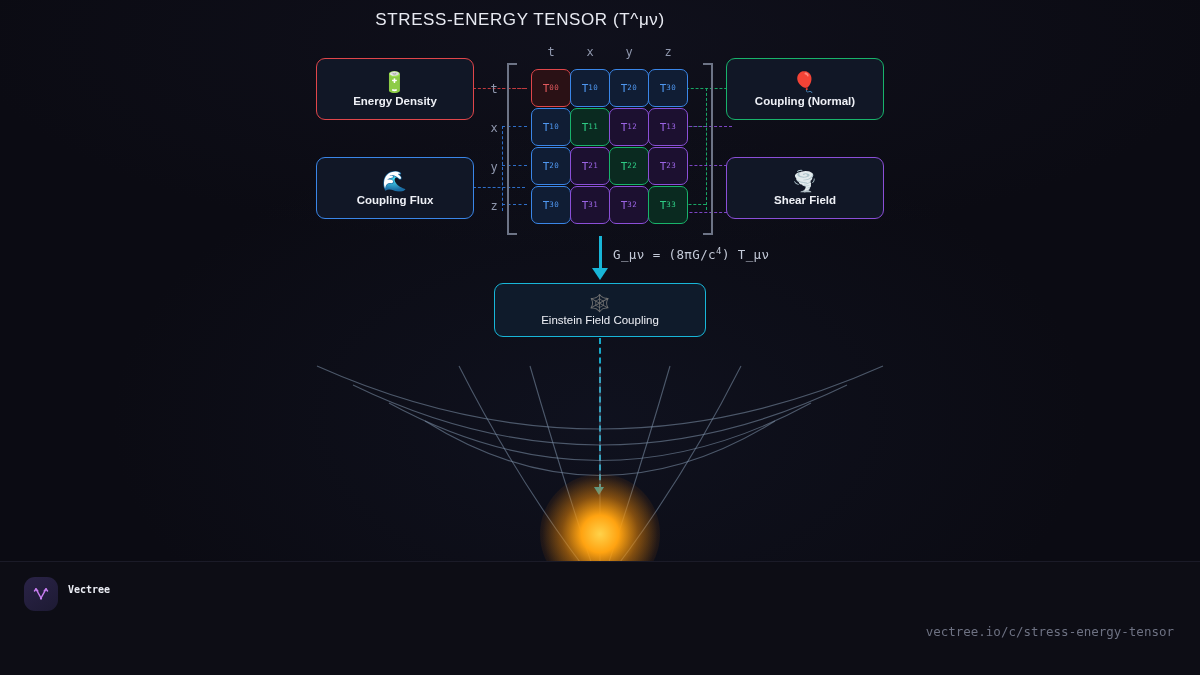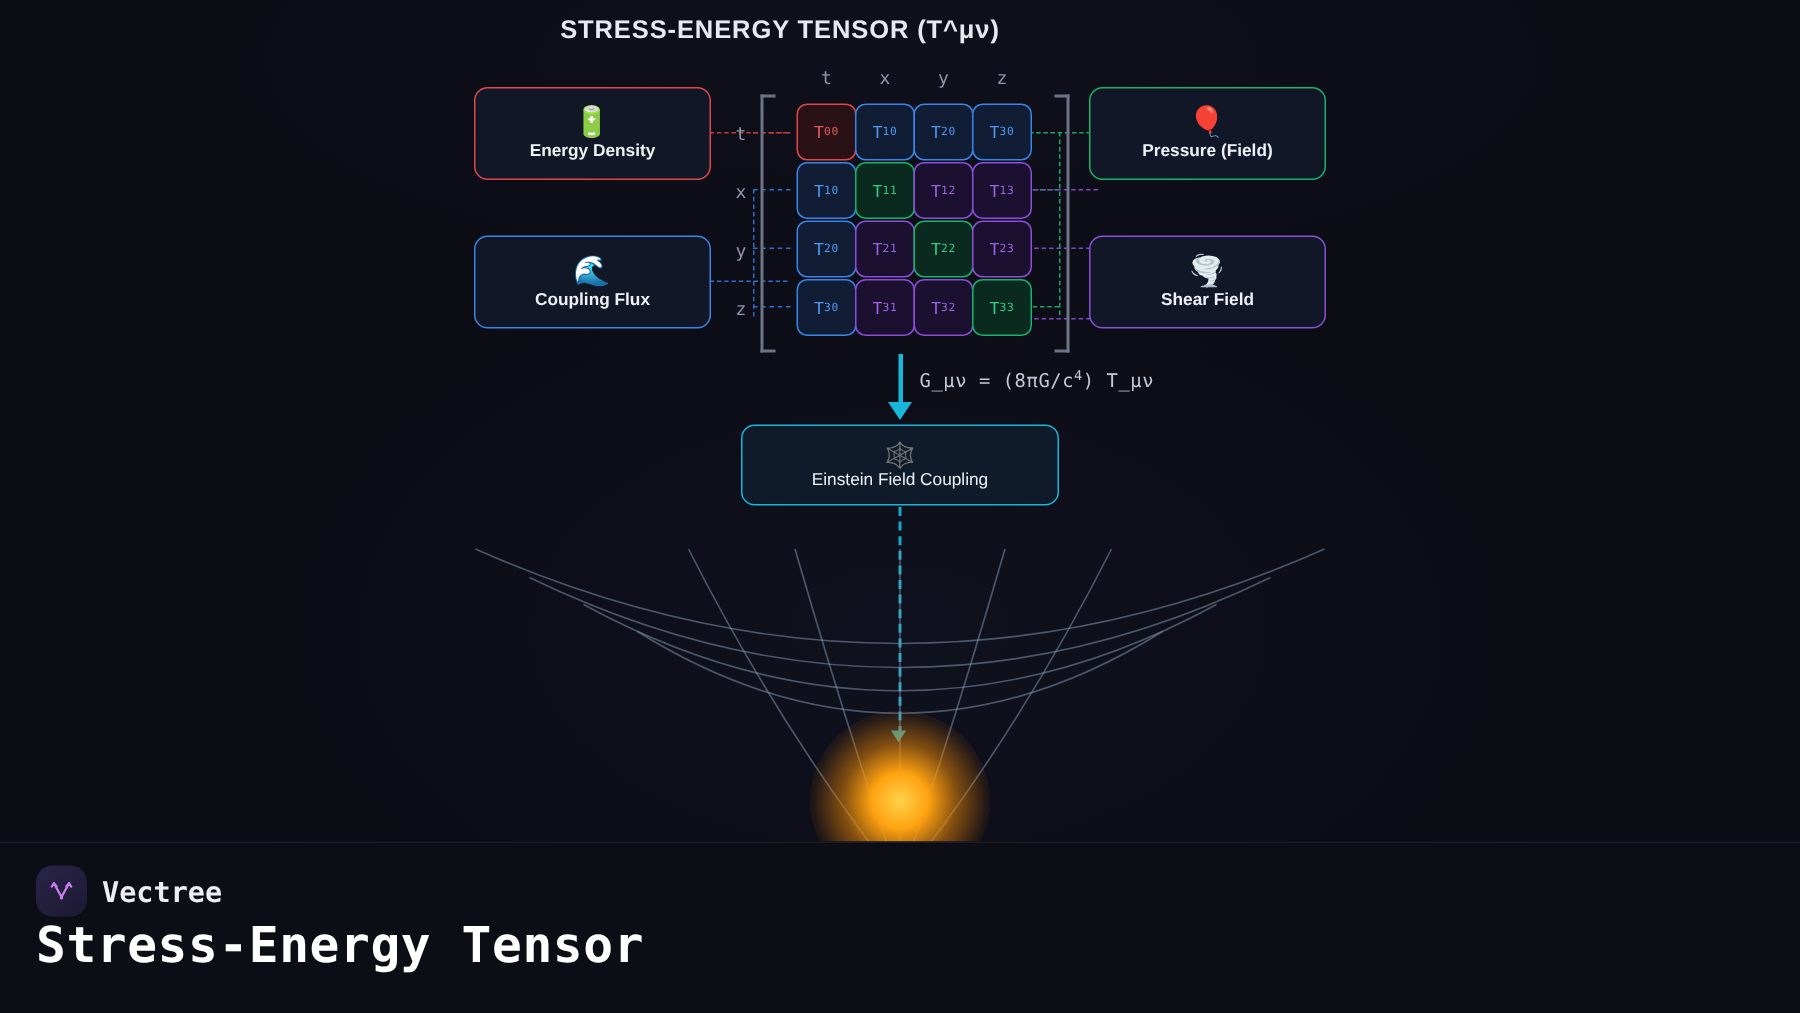--- a/index.html
+++ b/index.html
@@ -16,21 +16,21 @@
       radial-gradient(ellipse 700px 420px at 600px 420px, rgba(30,40,70,0.22), rgba(11,11,19,0) 70%),
       radial-gradient(ellipse 900px 300px at 600px 40px, rgba(26,28,48,0.30), rgba(11,11,19,0) 70%),
       #0b0b13;
     overflow: hidden;
   }
 
   
   .title {
     position: absolute; left: 0; top: 10px; width: 1040px;
     text-align: center;
-    font-size: 17px; font-weight: bold;
+    font-size: 17px; font-weight: normal;
     letter-spacing: 0.6px;
     color: #e8eaf2;
   }
 
   
   .matrix-wrap { position: absolute; left: 505px; top: 45px; width: 210px; height: 190px; }
   .col-head {
     position: absolute; top: 0; width: 40px; text-align: center;
     font-size: 12px; color: #8f97ad; font-family: "DejaVu Sans Mono", monospace;
   }
@@ -144,21 +144,21 @@
   }
   .logo {
     position: absolute; left: 24px; top: 577px;
     width: 34px; height: 34px; border-radius: 11px;
     background: linear-gradient(145deg, #2a2347, #1d1a33);
     display: flex; align-items: center; justify-content: center;
   }
   .brand {
     position: absolute; left: 68px; top: 584px;
     font-family: "DejaVu Sans Mono", monospace;
-    font-size: 19px; font-weight: bold; color: #eceef5;
+    font-size: 10px; font-weight: bold; color: #eceef5;
   }
   .bigtitle {
     position: absolute; left: 24px; top: 610px;
     font-family: "DejaVu Sans Mono", monospace;
     font-size: 33px; font-weight: bold; color: #ffffff;
     letter-spacing: 0.4px;
   }
   .url {
     position: absolute; right: 26px; top: 624px;
     font-family: "DejaVu Sans Mono", monospace;
@@ -293,21 +293,21 @@
     <span class="lbl">Energy Density</span>
   </div>
 
   <div class="sbox b-blue" style="left:316px; top:157px;">
     <span class="emoji">🌊</span>
     <span class="lbl">Coupling Flux</span>
   </div>
 
   <div class="sbox b-green" style="left:726px; top:58px;">
     <span class="emoji">🎈</span>
-    <span class="lbl">Pressure (Field)</span>
+    <span class="lbl">Coupling (Normal)</span>
   </div>
 
   <div class="sbox b-purple" style="left:726px; top:157px;">
     <span class="emoji">🌪️</span>
     <span class="lbl">Shear Field</span>
   </div>
 
   <div class="arrow-line"></div>
   <div class="arrow-head"></div>
   <div class="equation">
@@ -344,15 +344,15 @@
         <path d="M5,5 L10,14 L15,5"></path>
         <path d="M5,5 L3.5,7"></path>
           <path d="M5,5 L6.8,7"></path>
         <path d="M15,5 L13.2,7"></path>
           <path d="M15,5 L16.5,7"></path>
       </g>
       <circle cx="10" cy="14.6" r="1.1" fill="#c77ef0"></circle>
     </svg>
   </div>
   <div class="brand">Vectree</div>
-  <div class="bigtitle">Stress-Energy Tensor</div>
+  <div class="url">vectree.io/c/stress-energy-tensor</div>
 
 </div>
 
 </body></html>

